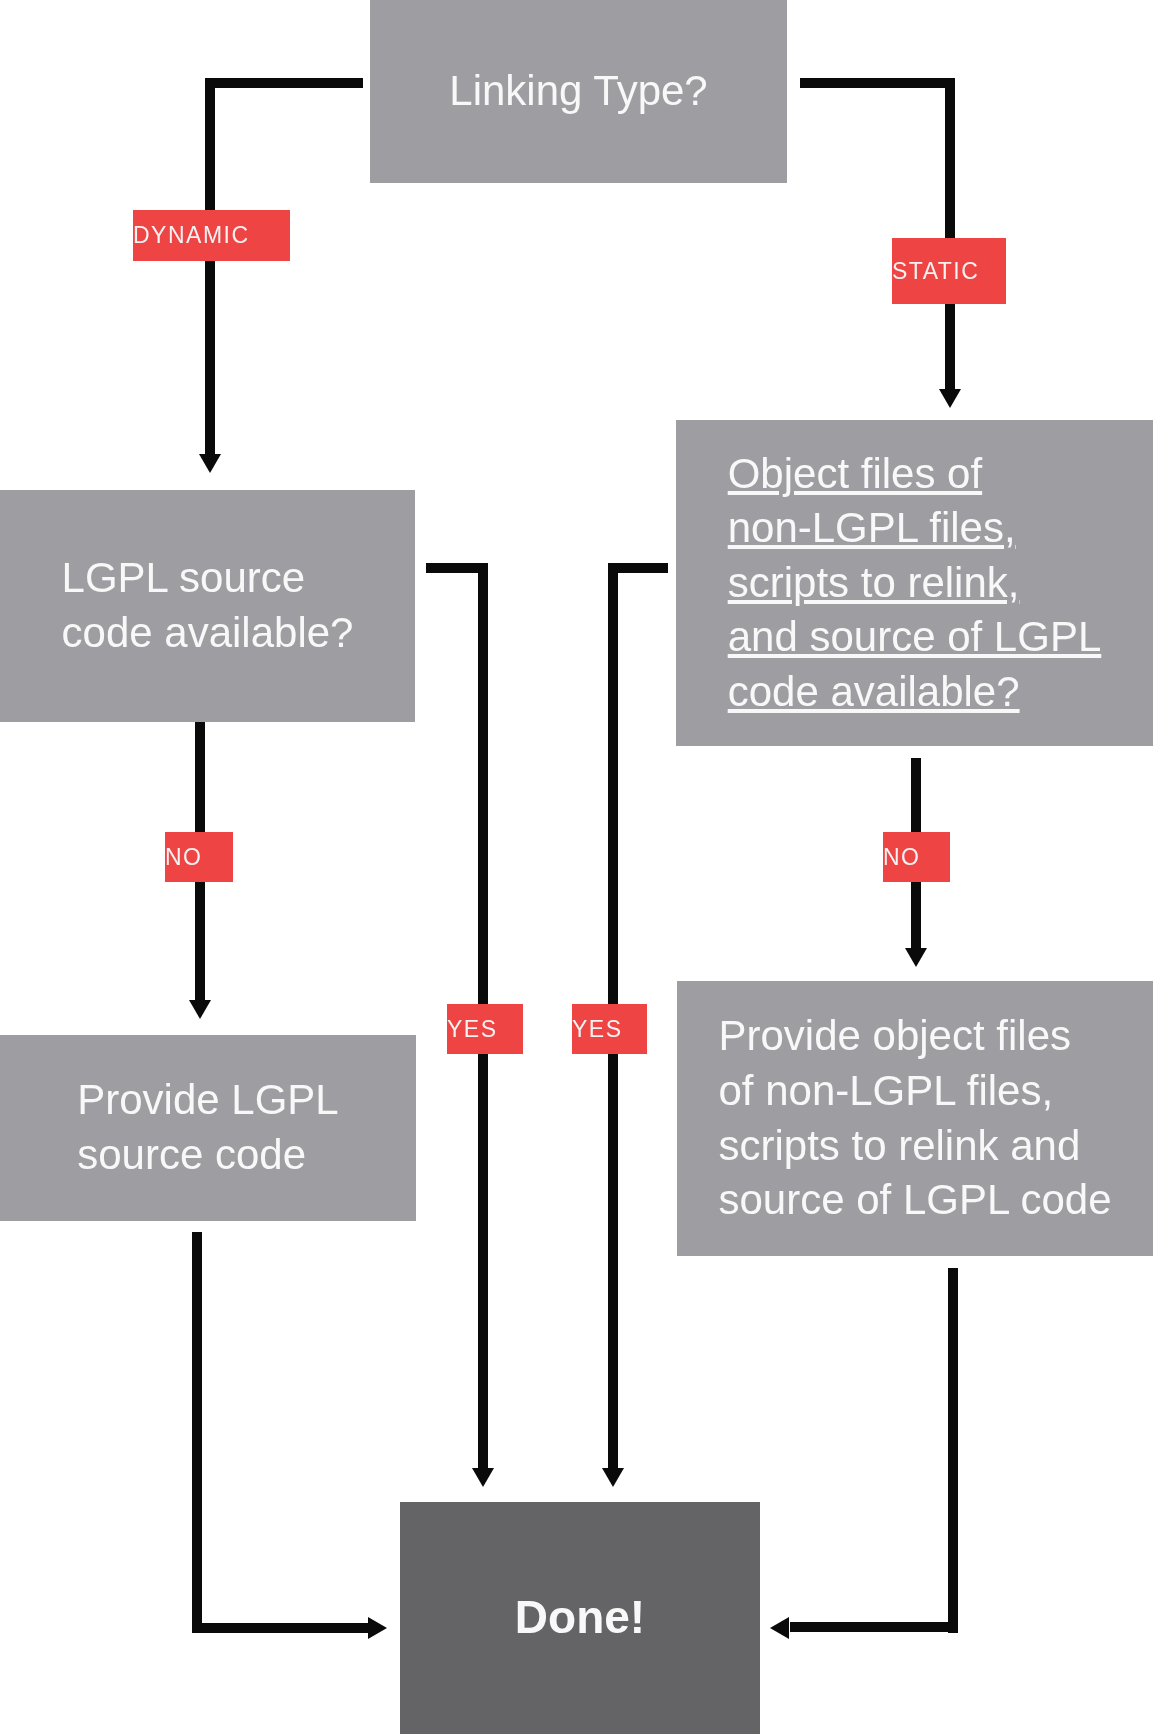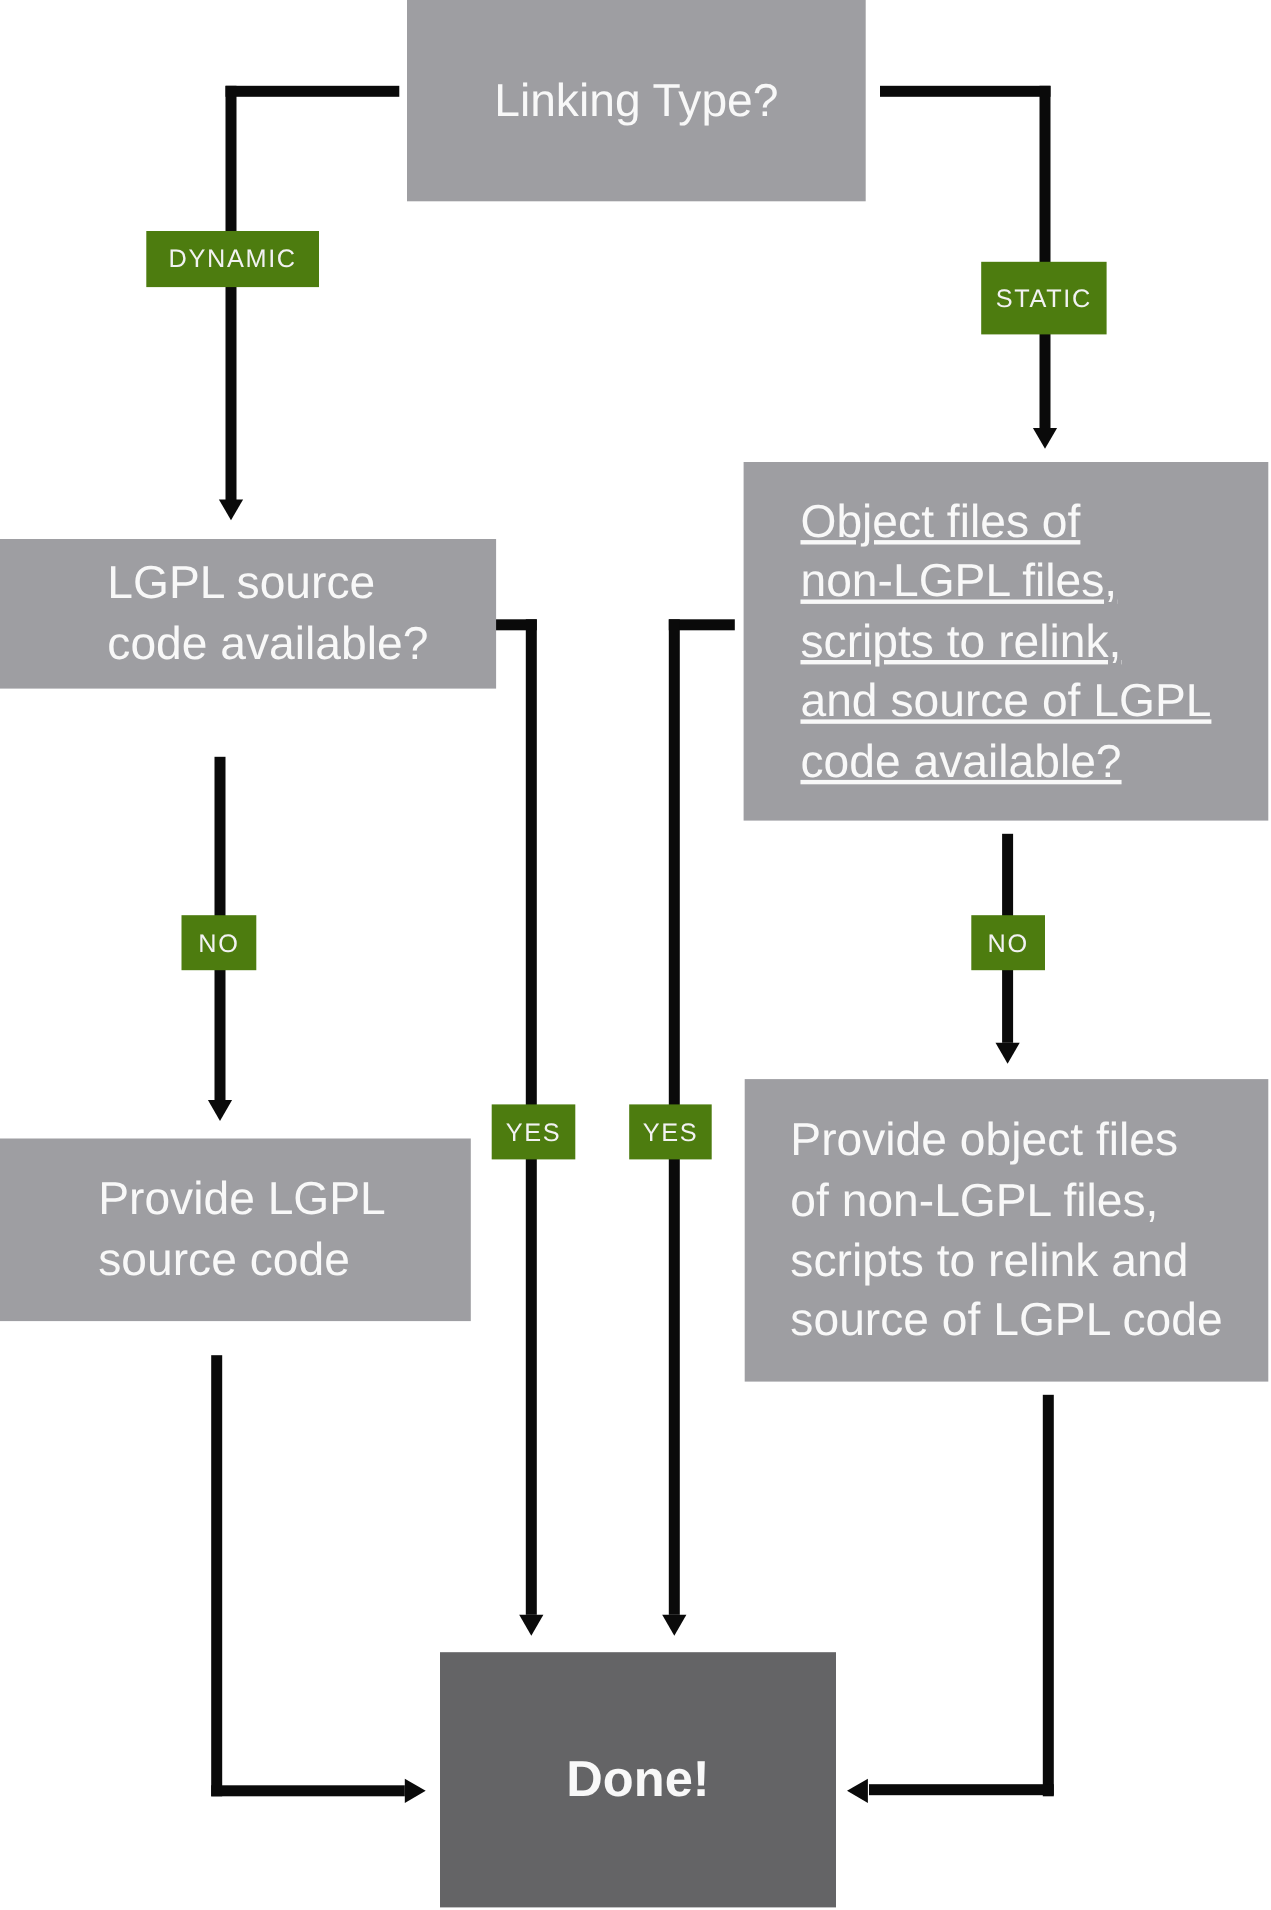--- a/index.html
+++ b/index.html
@@ -26,22 +26,22 @@
     z-index: 2;
   }
   .node.done {
     background: #646466;
     font-size: 46px;
   }
   .badge {
     position: absolute;
     display: flex;
     align-items: center;
-    justify-content: center;
-    background: #4d7c0f;
+    justify-content: flex-start;
+    background: #ef4444;
     color: #f2f2f2;
     font-size: 23px;
     font-weight: 400;
     letter-spacing: 1.5px;
     z-index: 3;
   }
   .line {
     position: absolute;
     background: #0a0a0a;
     z-index: 1;
@@ -100,34 +100,34 @@
   <div class="arrow right" style="left:368px; top:1617px;"></div>
 
   <div class="line" style="left:948px; top:1268px; width:10px; height:365px;"></div>
   <div class="line" style="left:790px; top:1622px; width:168px; height:10px;"></div>
   <div class="arrow left" style="left:770px; top:1617px;"></div>
 
   <div class="node" style="left:370px; top:0px; width:417px; height:183px;">
     <span>Linking Type?</span>
   </div>
 
-  <div class="node" style="left:0px; top:490px; width:415px; height:136px;padding-left:36px;">
+  <div class="node" style="left:0px; top:490px; width:415px; height:232px;">
     <span>LGPL source
 code available?</span>
   </div>
 
   <div class="node" style="left:676px; top:420px; width:477px; height:326px;text-decoration:underline;">
     <span>Object files of
 non-LGPL files,
 scripts to relink,
 and source of LGPL
 code available?</span>
   </div>
 
-  <div class="node" style="left:0px; top:1035px; width:416px; height:166px;padding-left:12px;">
+  <div class="node" style="left:0px; top:1035px; width:416px; height:186px;">
     <span>Provide LGPL
 source code</span>
   </div>
 
   <div class="node" style="left:677px; top:981px; width:476px; height:275px;">
     <span>Provide object files
 of non-LGPL files,
 scripts to relink and
 source of LGPL code</span>
   </div>

